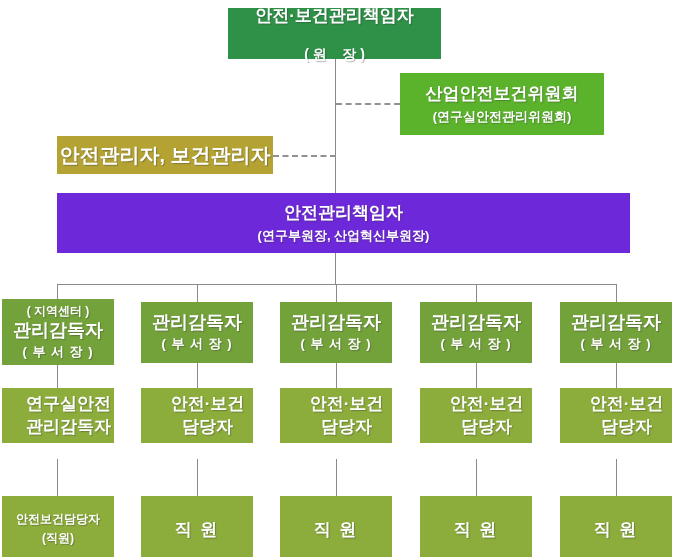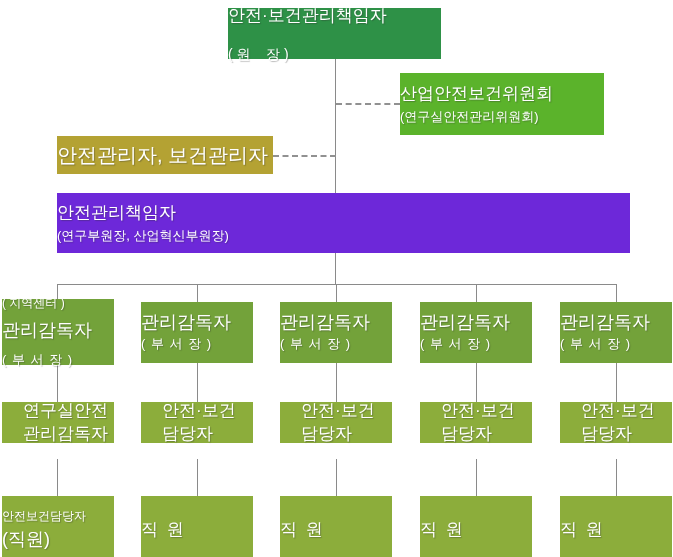--- a/index.html
+++ b/index.html
@@ -3,51 +3,51 @@
 <meta charset="utf-8">
 <style>
   html,body { margin:0; padding:0; background:#ffffff; }
   .canvas {
     position:relative; width:673px; height:557px; overflow:hidden;
     background:#ffffff;
     font-family:"Liberation Sans","DejaVu Sans",sans-serif;
   }
   .box {
     position:absolute; z-index:2;
-    display:flex; flex-direction:column; align-items:flex-start; justify-content:center;
-    color:#ffffff; font-weight:normal; text-align:center;
+    display:flex; flex-direction:column; align-items:center; justify-content:center;
+    color:#ffffff; font-weight:bold; text-align:center;
     text-shadow:1px 1px 1px rgba(50,50,50,0.35);
     box-sizing:border-box;
   }
   
   .top-box      { left:228px; top:8px;   width:213px; height:51px; }
   .committee-box{ left:400px; top:73px;  width:204px; height:62px; }
   .managers-box { left:57px;  top:136px; width:216px; height:38px; }
   .chief-box    { left:57px;  top:193px; width:573px; height:60px; }
   .col-1 { left:2px; }  .col-2 { left:141px; } .col-3 { left:280px; }
   .col-4 { left:420px; } .col-5 { left:560px; }
   .sup { top:302px; width:112px; height:61px; }
-  .sup.col-1 { top:299px; height:66px;gap:8px; }
-  .off { top:402px; width:112px; height:41px;padding-left:21px; }
+  .sup.col-1 { top:299px; height:66px; }
+  .off { top:388px; width:112px; height:55px;padding-left:21px; }
   .stf { top:496px; width:112px; height:66px; }
   
   .top-box .t { font-size:17px; }
   .top-box .s { font-size:14px; white-space:pre; margin-top:19px; }
   .committee-box .t { font-size:17px; }
   .committee-box .s { font-size:13px; margin-top:3px; }
   .managers-box .t { font-size:20px; }
   .chief-box .t { font-size:17px; }
   .chief-box .s { font-size:13px; margin-top:3px; }
   .sup .pre { font-size:12px; white-space:pre; }
   .sup .t { font-size:18px; line-height:1.15; }
   .sup .s { font-size:13px; white-space:pre; letter-spacing:1px; margin-top:2px; }
   .off .t { font-size:17px; line-height:1.35; }
   .stf .t1 { font-size:17px; letter-spacing:2px; }
   .stf.col-1 .t1 { font-size:12px; letter-spacing:0; }
-  .stf .t2 { font-size:18px; margin-top:2px; }
+  .stf .t2 { font-size:12px; margin-top:2px; }
   
   .vline { position:absolute; z-index:1; width:1px; background:#8a8a8a; }
   .hline { position:absolute; z-index:1; height:1px; background:#8a8a8a; }
   .dash  { position:absolute; z-index:1; height:0; border-top:2px dashed #919191; }
   .trunk-top   { left:335px; top:59px;  height:134px; }
   .chief-drop  { left:335px; top:253px; height:31px; }
   .branch      { left:57px;  top:284px; width:560px; }
   .d-c1 { left:57px; }  .d-c2 { left:197px; } .d-c3 { left:336px; }
   .d-c4 { left:476px; } .d-c5 { left:616px; }
   .drop { top:284px; height:18px; }

